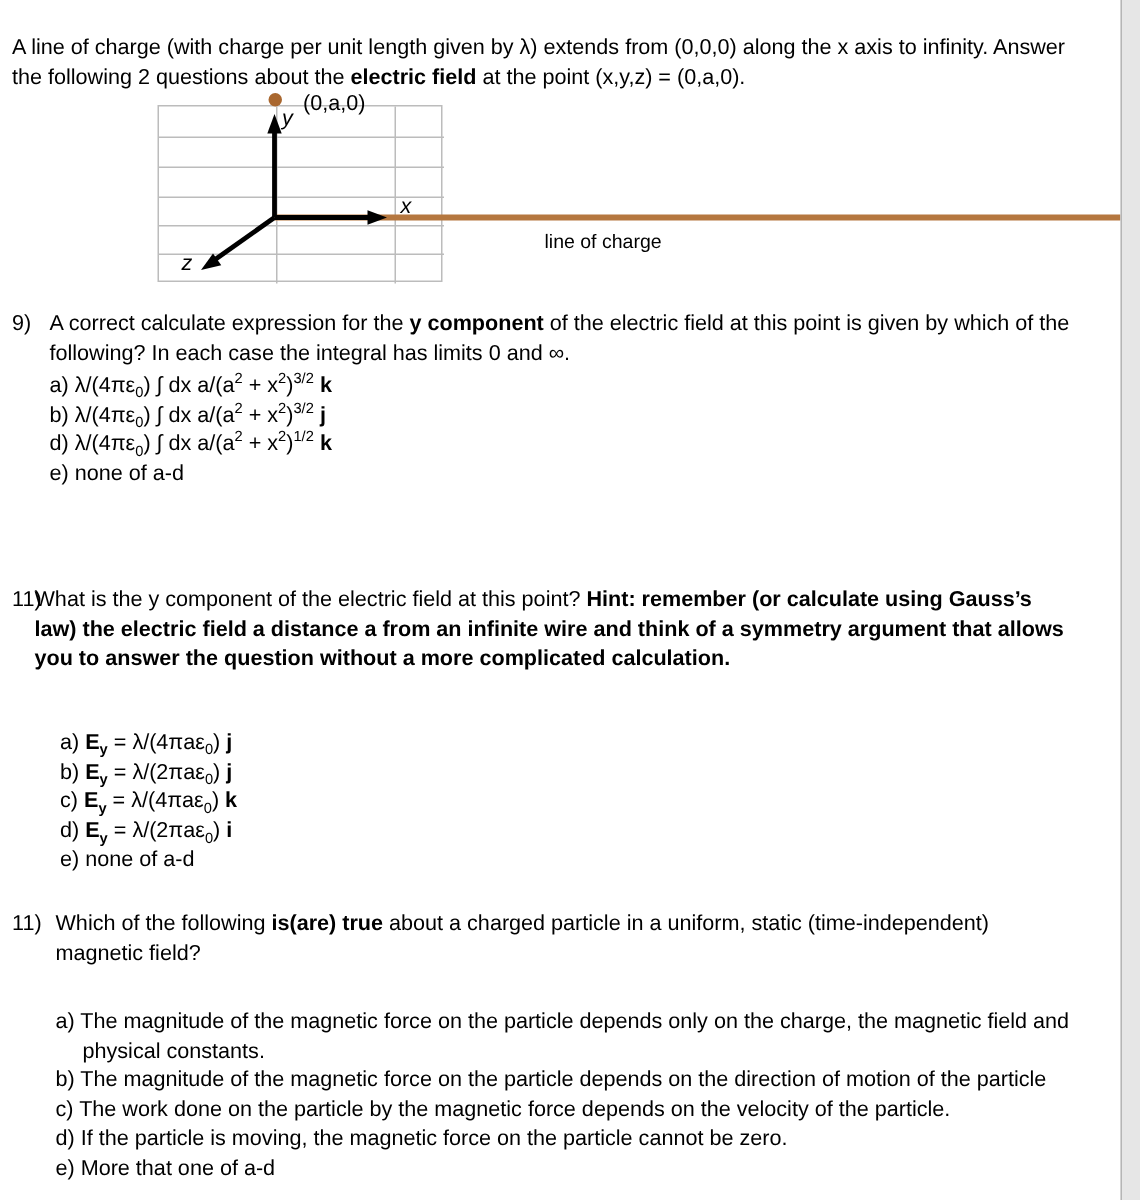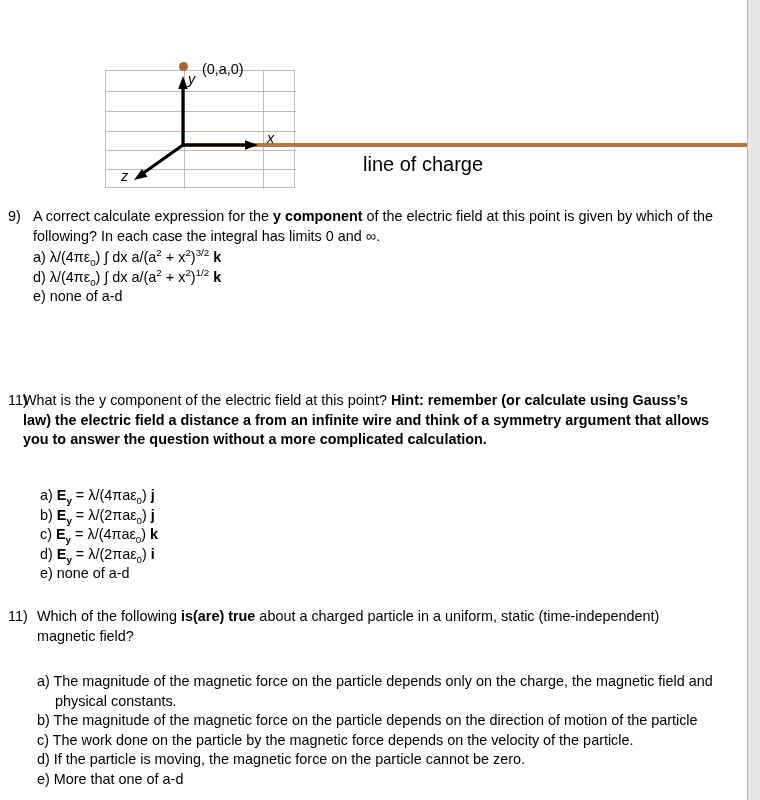--- a/index.html
+++ b/index.html
@@ -86,21 +86,21 @@
     left: 183px;
     top: 85px;
     width: 564px;
     height: 4px;
     background: #b5773f;
   }
   #charge-line-label {
     position: absolute;
     left: 363px;
     top: 95px;
-    font-size: 20px;
+    font-size: 13px;
   }
 
   
   #point-dot {
     position: absolute;
     left: 179px;
     top: 4px;
     width: 9px;
     height: 9px;
     border-radius: 50%;
@@ -171,20 +171,23 @@
     text-indent: -18px;
     font-size: 14.4px;
     line-height: 19.5px;
   }
 </style>
 </head>
 <body>
 
 <div id="sheet">
 
+  <div id="intro">
+    <span>A line of charge (with charge per unit length given by λ) extends from (0,0,0) along the x axis to infinity. Answer the following 2 questions about the </span><span class="b">electric field</span><span> at the point (x,y,z) = (0,a,0).</span>
+  </div>
 
   <div id="figure">
 
     <div id="grid">
       <div class="gl-h" style="top:20px"></div>
       <div class="gl-h" style="top:40px"></div>
       <div class="gl-h" style="top:60px"></div>
       <div class="gl-h" style="top:79px"></div>
       <div class="gl-h" style="top:98px"></div>
       <div class="gl-v" style="left:78px"></div>
@@ -220,20 +223,25 @@
       <span>A correct calculate expression for the </span><span class="b">y component</span><span> of the electric field at this point is given by which of the following? In each case the integral has limits 0 and ∞.</span>
     </div>
 
     <div class="options">
       <div class="opt">
         <span>a)</span>
         <span>λ/(4πε</span><sub>0</sub><span>) ∫ dx a/(a</span><sup>2</sup><span> + x</span><sup>2</sup><span>)</span><sup>3/2</sup>
         <span class="vec">k</span>
       </div>
       <div class="opt">
+        <span>b)</span>
+        <span>λ/(4πε</span><sub>0</sub><span>) ∫ dx a/(a</span><sup>2</sup><span> + x</span><sup>2</sup><span>)</span><sup>3/2</sup>
+        <span class="vec">j</span>
+      </div>
+      <div class="opt">
         <span>d)</span>
         <span>λ/(4πε</span><sub>0</sub><span>) ∫ dx a/(a</span><sup>2</sup><span> + x</span><sup>2</sup><span>)</span><sup>1/2</sup>
         <span class="vec">k</span>
       </div>
       <div class="opt">
         <span>e)</span>
         <span>none of a-d</span>
       </div>
     </div>
   </div>

